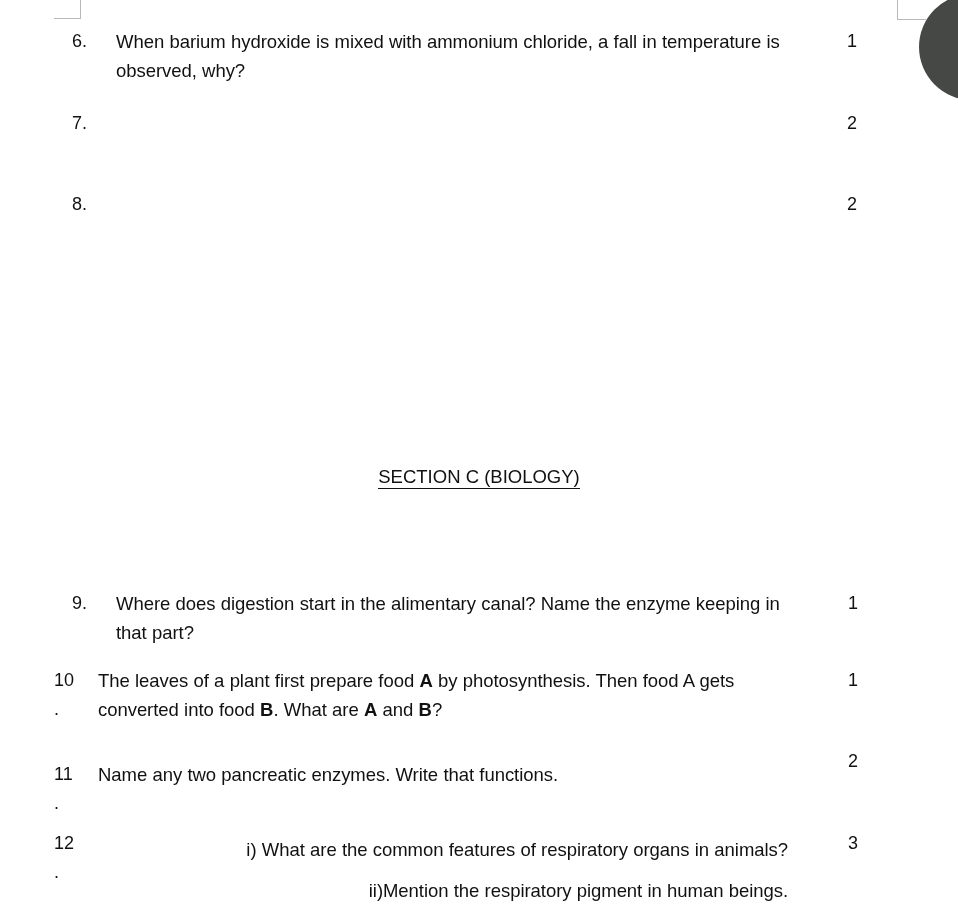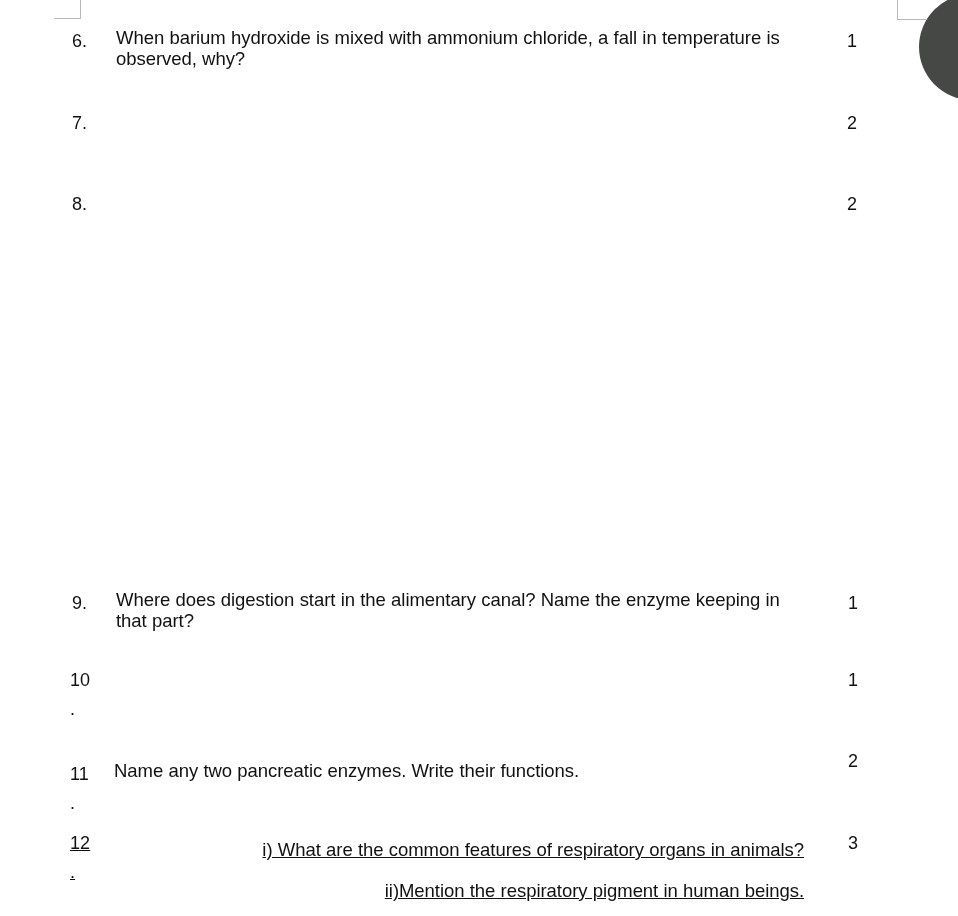--- a/index.html
+++ b/index.html
@@ -61,27 +61,27 @@
   .q-num {
     width: 44px;
     flex: 0 0 44px;
     margin-left: 72px;
     font-size: 18px;
     line-height: 29px;
     text-align: left;
     white-space: pre-line;
     letter-spacing: 0.1px;
   }
-  .q-num.two-digit { margin-left: 70px; }
+  .q-num.two-digit { margin-left: 54px; }
 
   .q-text {
     flex: 1 1 auto;
     max-width: 690px;
     font-size: 18.5px;
-    line-height: 21px;
+    line-height: 29px;
     letter-spacing: -0.05px;
     word-spacing: 0.2px;
   }
   .q-text b { font-weight: 700; }
 
   .q-marks {
     position: absolute;
     top: 0;
     width: 30px;
     font-size: 18px;
@@ -122,40 +122,44 @@
   <div class="q-row" style="top:109px;">
     <div class="q-num">7.</div>
   </div>
   <div class="q-marks" style="top:109px; left:847px;">2</div>
 
   <div class="q-row" style="top:190px;">
     <div class="q-num">8.</div>
   </div>
   <div class="q-marks" style="top:190px; left:847px;">2</div>
 
+  <div class="section-heading" style="top:465px;">
+    <span>SECTION C (BIOLOGY)</span>
+  </div>
 
   <div class="q-row" style="top:589px;">
     <div class="q-num">9.</div>
     <div class="q-text">Where does digestion start in the alimentary canal? Name the enzyme keeping in that part?</div>
   </div>
   <div class="q-marks" style="top:589px; left:848px;">1</div>
 
   <div class="q-row" style="top:666px;">
     <div class="q-num two-digit">10
 .</div>
+    <div class="q-text">The leaves of a plant first prepare food <b>A</b> by photosynthesis. Then food A gets converted into food <b>B</b>. What are <b>A</b> and <b>B</b>?</div>
   </div>
   <div class="q-marks" style="top:666px; left:848px;">1</div>
 
   <div class="q-row" style="top:760px;">
     <div class="q-num two-digit">11
 .</div>
-    <div class="q-text">Name any two pancreatic enzymes. Write their functions.</div>
+    <div class="q-text">Name any two pancreatic enzymes. Write that functions.</div>
   </div>
   <div class="q-marks" style="top:747px; left:848px;">2</div>
 
-  <div class="q-row" style="top:829px;text-decoration:underline;">
+  <div class="q-row" style="top:829px;">
     <div class="q-num two-digit">12
 .</div>
     <div class="q-text" style="line-height:41px;text-align:right;">i) What are the common features of respiratory organs in animals?<br>ii)Mention the respiratory pigment in human beings.</div>
   </div>
   <div class="q-marks" style="top:829px; left:848px;">3</div>
 
 </div>
 
 </body></html>

